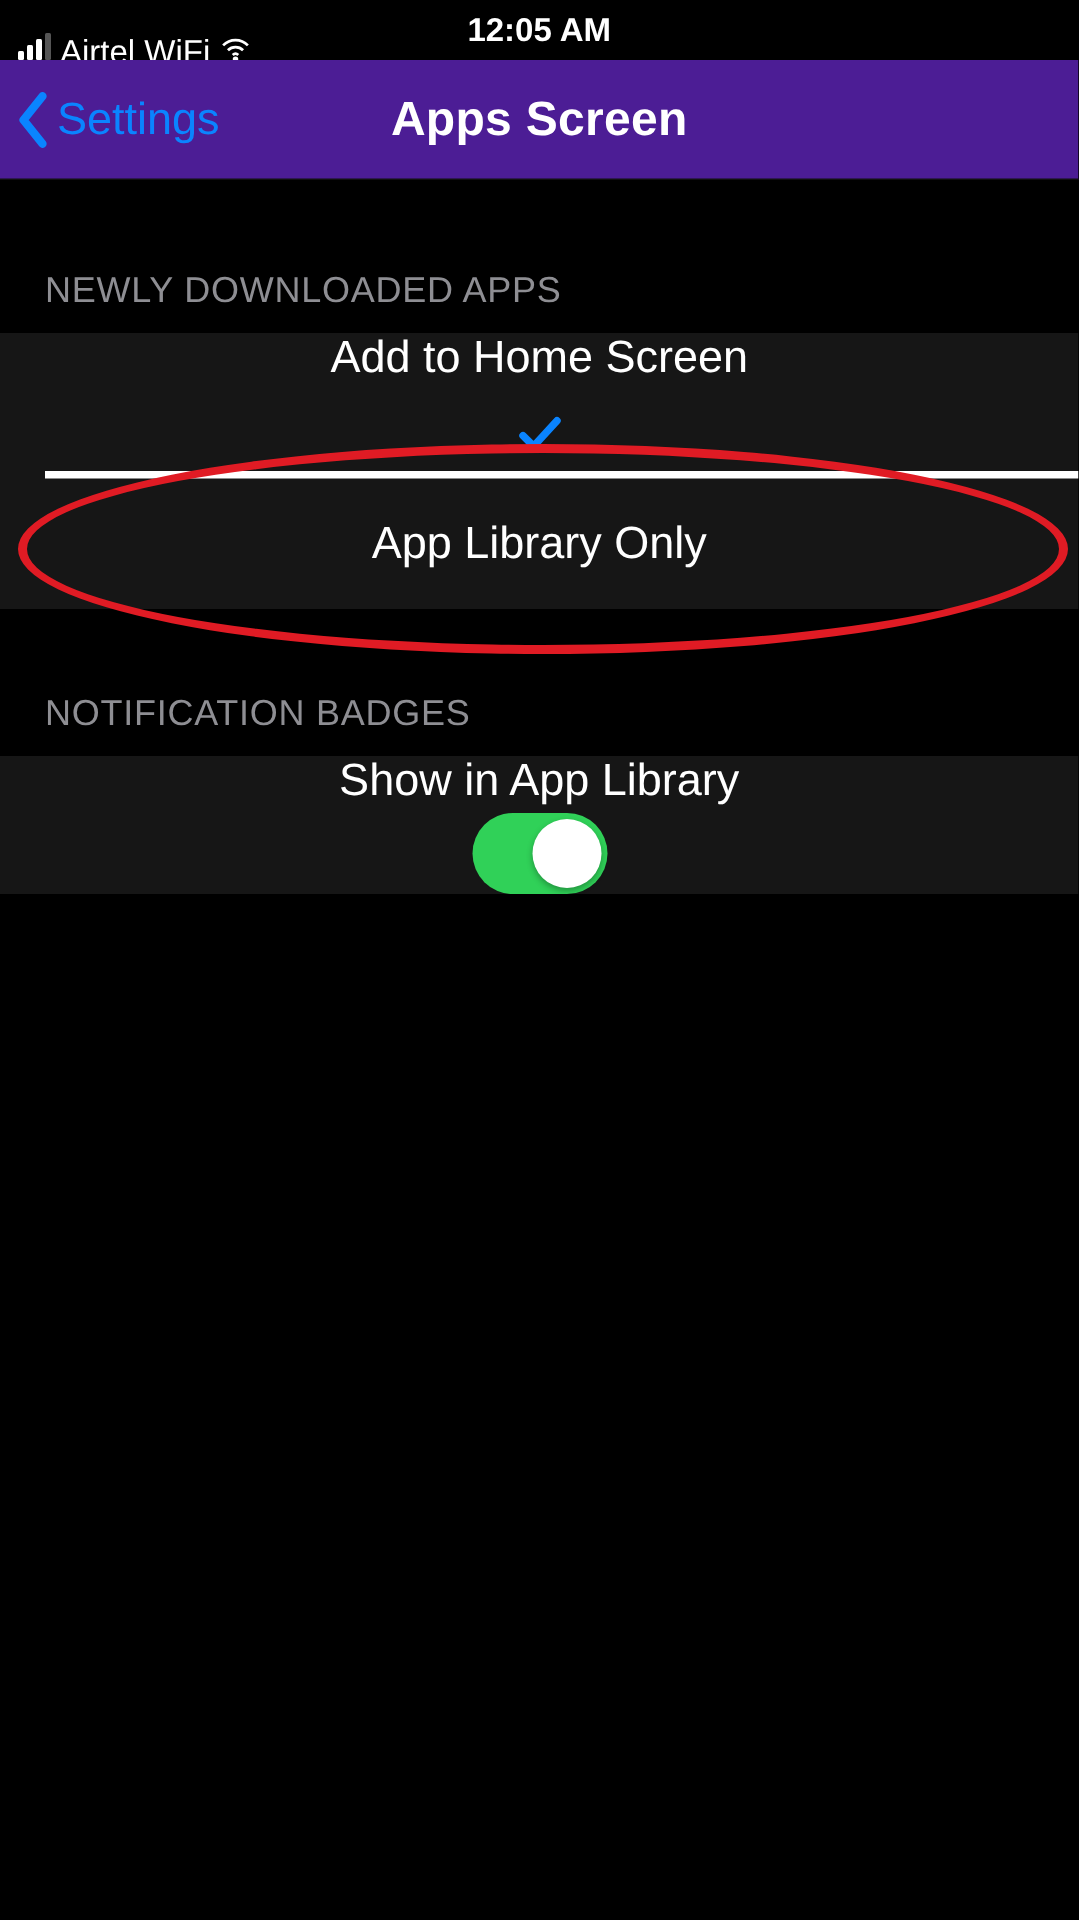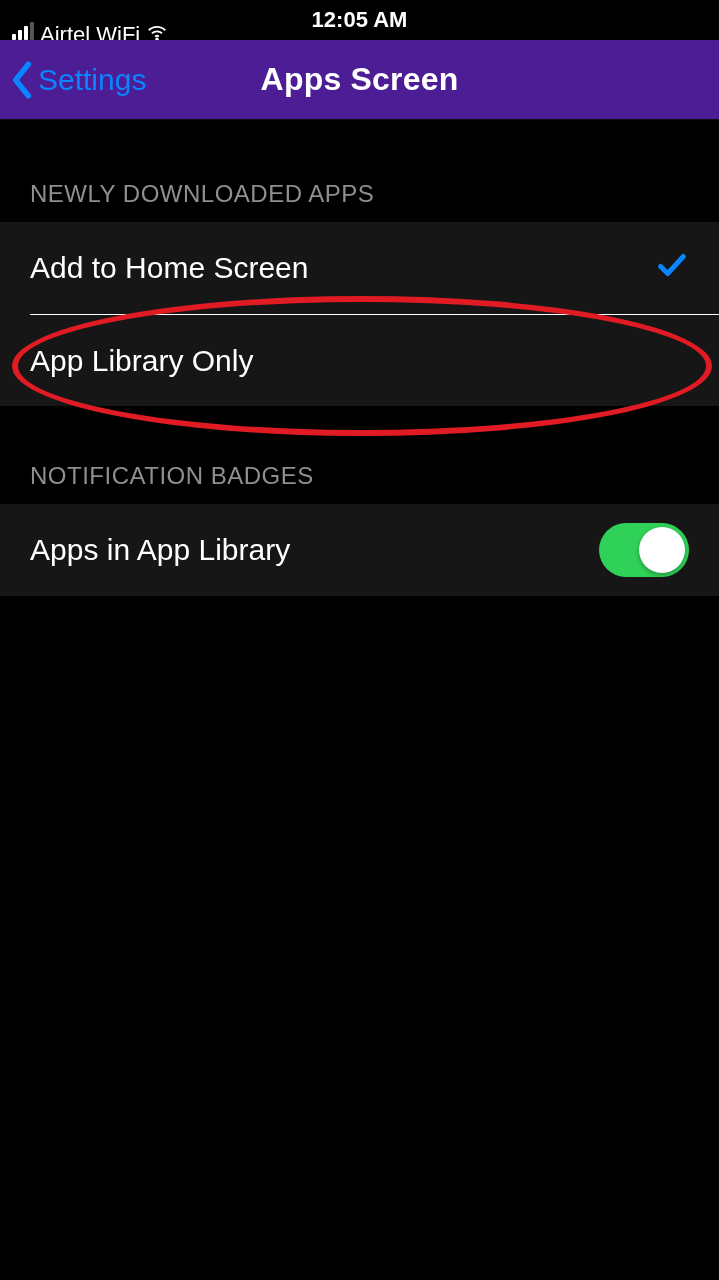--- a/index.html
+++ b/index.html
@@ -90,22 +90,23 @@
   .cell-group { background: #161616; }
   .cell {
     display: flex;
     align-items: center;
     justify-content: space-between;
     min-height: 92px;
     padding: 0 30px;
     font-size: 30px;
     font-weight: 400;
     cursor: pointer;
+    flex-direction: column;
   }
-  .cell + .cell { border-top: 1px solid #ffffff; margin-left: 30px; padding-left: 0; }
+  .cell + .cell { border-top: 5px solid #ffffff; margin-left: 30px; padding-left: 0; }
   .cell + .cell .cell-inner-pad { flex:1; display:flex; justify-content:space-between; align-items:center; padding-right:0; }
   .cell .checkmark { color: #0a84ff; }
   .checkmark svg { width: 34px; height: 34px; }
 
   
   .toggle {
     width: 90px; height: 54px; background: #30d158; border-radius: 27px;
     position: relative; cursor: pointer;
   }
   .toggle-knob {
@@ -169,20 +170,20 @@
   <div class="cell">
     <div class="cell-inner-pad">
       <span>App Library Only</span>
     </div>
   </div>
 </div>
 
 <div class="section-header tight">Notification Badges</div>
 <div class="cell-group">
   <div class="cell">
-    <span>Apps in App Library</span>
+    <span>Show in App Library</span>
     <div class="toggle">
       <div class="toggle-knob"></div>
     </div>
   </div>
 </div>
 
 <div class="annotation-ellipse" style="left:12px; top:296px; width:700px; height:140px;"></div>
 
 </body></html>

